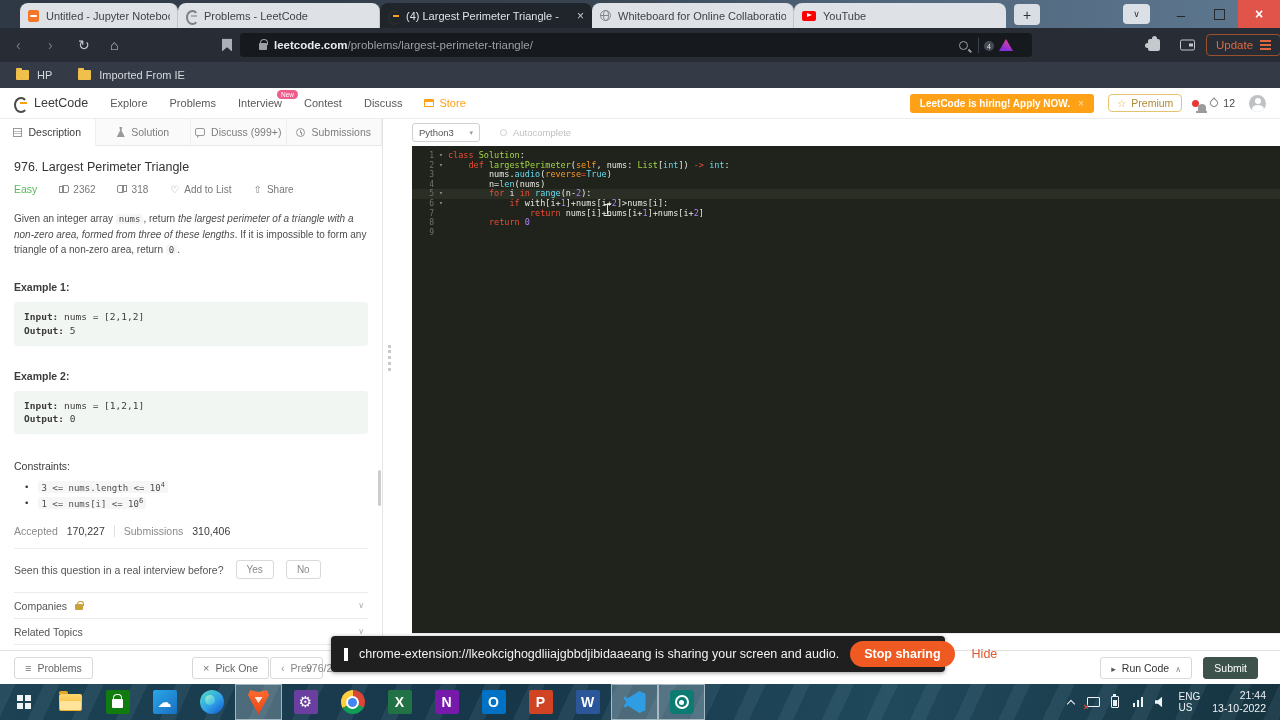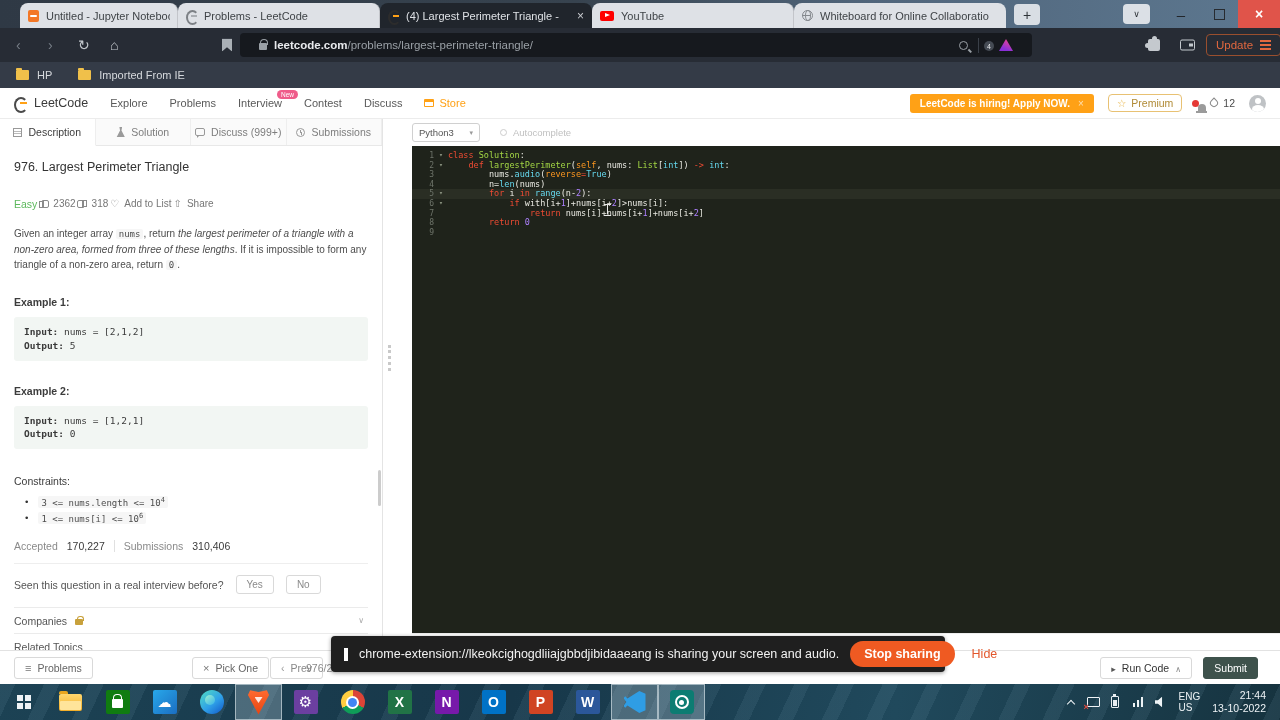--- a/index.html
+++ b/index.html
@@ -132,21 +132,21 @@
   .description-icon{width:9px;height:9px;border:1px solid #999;
     background:repeating-linear-gradient(#fff 0 1.5px,#bbb 1.5px 2.5px)}
   .flask-icon{width:9px;height:10px;background:#9a9a9a;
     clip-path:polygon(35% 0,65% 0,58% 35%,95% 100%,5% 100%,42% 35%)}
   .discuss-icon{width:10px;height:8px;border:1px solid #999;border-radius:2px;position:relative}
   .discuss-icon::after{content:"";position:absolute;left:1px;bottom:-3px;border-top:3px solid #999;border-right:3px solid transparent}
   .clock-icon{width:9px;height:9px;border:1px solid #999;border-radius:50%;position:relative}
   .clock-icon::after{content:"";position:absolute;left:3px;top:1.5px;width:1px;height:3px;background:#999;box-shadow:1px 2px 0 #999}
   .pbody{padding:14px 14px 0 14px}
   .ptitle{font-size:12.5px;font-weight:500;color:#333}
-  .pmeta{display:flex;align-items:flex-start;gap:2px;margin-top:24px;font-size:10px;color:#767676}
+  .pmeta{display:flex;align-items:center;gap:22px;margin-top:9px;font-size:10px;color:#767676}
   .easy{color:#5cb85c;font-size:10.5px}
   .metaitem{display:flex;align-items:center;gap:5px}
   .like-icon,.dislike-icon{width:9px;height:8px;position:relative}
   .like-icon::before,.dislike-icon::before{content:"";position:absolute;left:0;bottom:0;width:3px;height:5px;border:1px solid #8a8a8a}
   .like-icon::after,.dislike-icon::after{content:"";position:absolute;left:3px;bottom:0;width:5px;height:6px;border:1px solid #8a8a8a;border-radius:0 2px 2px 0}
   .dislike-icon{transform:rotate(180deg)}
   .heart-icon::before{content:"♡";font-size:10px;color:#8a8a8a}
   .shareup-icon::before{content:"⇧";font-size:10px;color:#8a8a8a}
   .pdesc{margin-top:16px;font-size:10px;color:#4d4d4d;line-height:1.5;max-width:358px}
   .pdesc .it{font-style:italic}
@@ -302,26 +302,26 @@
         <div class="btab">
           <span class="tabicon leetcode-icon"></span>
           <span class="tablabel">Problems - LeetCode</span>
         </div>
         <div class="btab active">
           <span class="tabicon leetcode-color-icon"></span>
           <span class="tablabel">(4) Largest Perimeter Triangle -</span>
           <span class="tabclose">×</span>
         </div>
         <div class="btab">
+          <span class="tabicon globe-icon"></span>
+          <span class="tablabel">Whiteboard for Online Collaboratio</span>
+        </div>
+        <div class="btab">
           <span class="tabicon youtube-icon"></span>
           <span class="tablabel">YouTube</span>
-        </div>
-        <div class="btab">
-          <span class="tabicon globe-icon"></span>
-          <span class="tablabel">Whiteboard for Online Collaboratio</span>
         </div>
       </div>
     <div class="newtab"></div>
     <div class="tabspacer"></div>
     <div class="tabdrop"></div>
     <div class="winbtn min"></div>
     <div class="winbtn max"></div>
     <div class="winbtn close"></div>
   </div>
 

